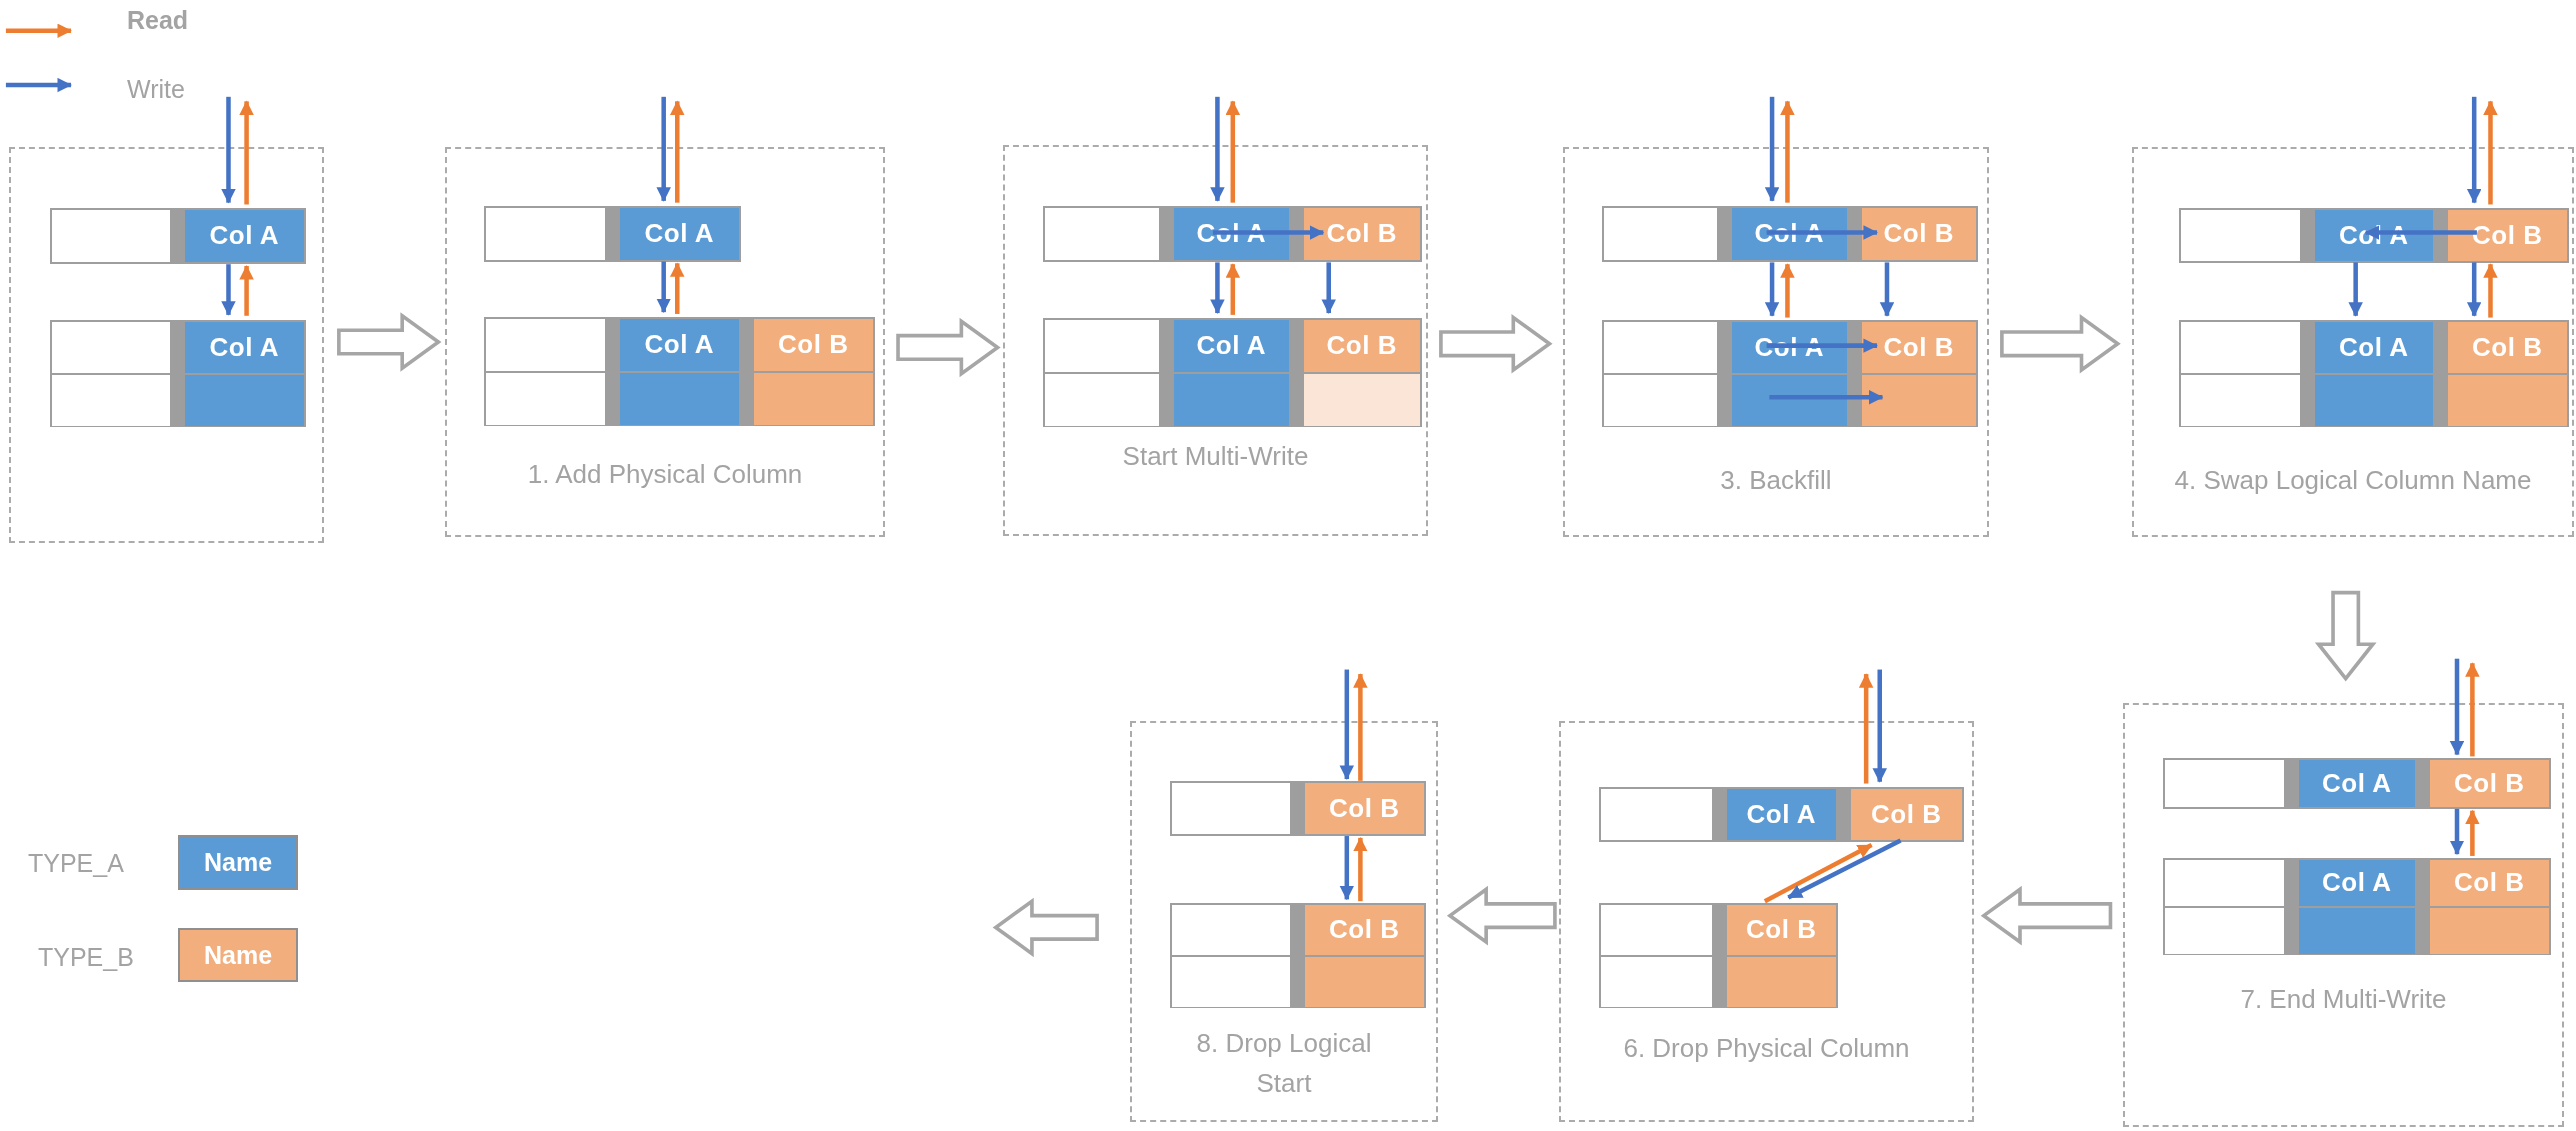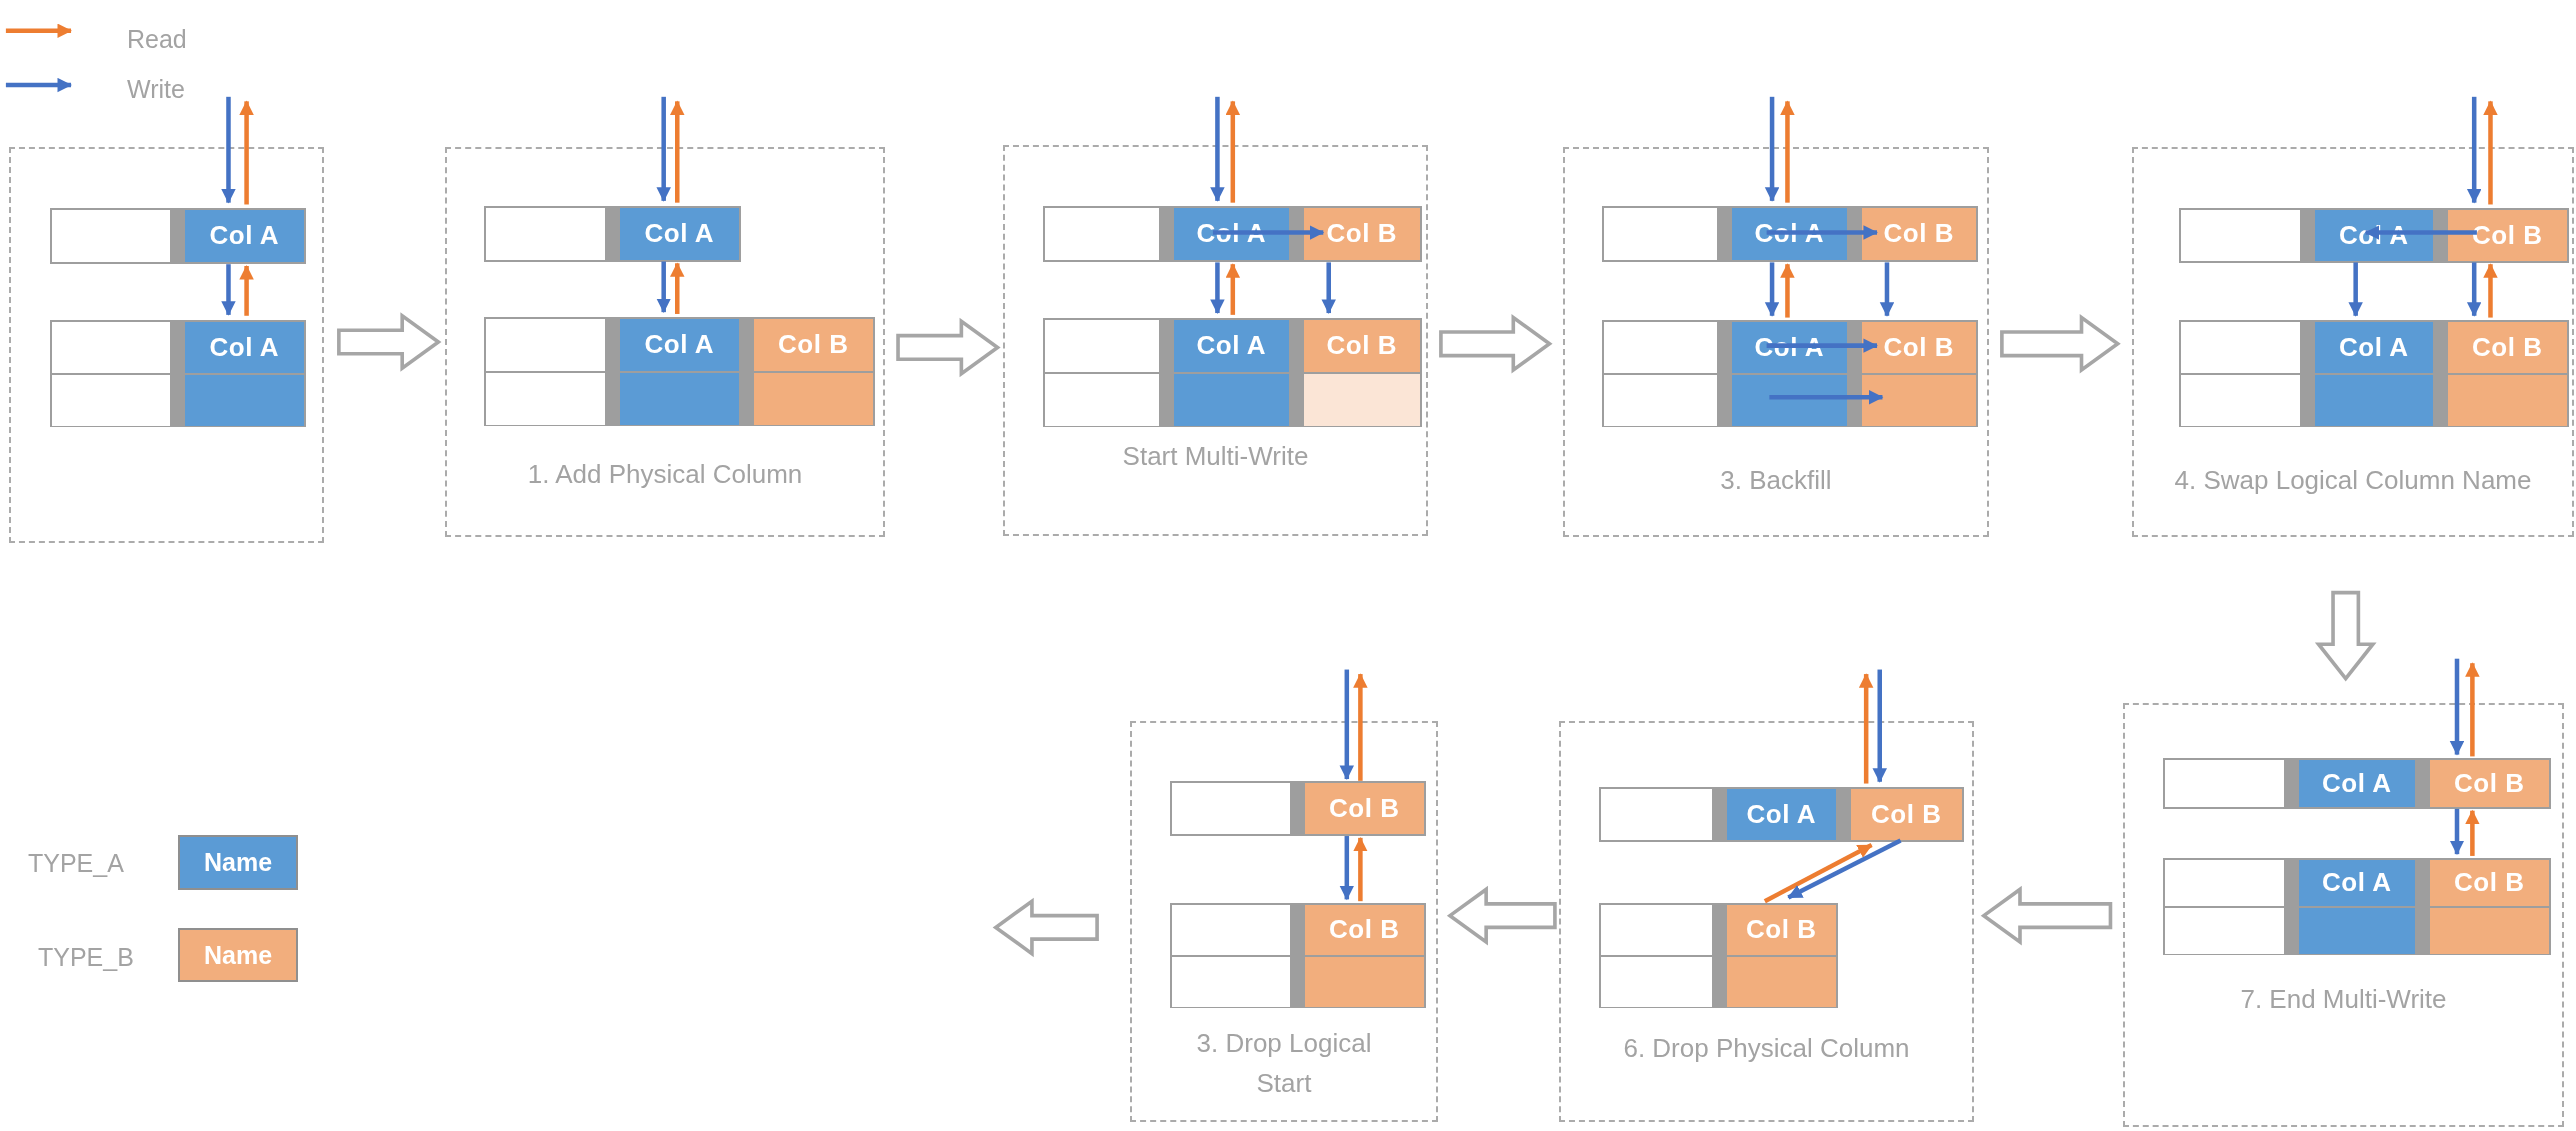--- a/index.html
+++ b/index.html
@@ -27,21 +27,21 @@
              font-size:86px;font-weight:700;white-space:nowrap;
              color:rgba(255,255,255,0.93);
              text-shadow:0 0 1.8px rgba(145,145,145,0.95), 2.7px 2.7px 0 rgba(170,170,170,0.55),
                          5.4px 5.4px 6.3px rgba(120,120,120,0.65);}
 </style>
 </head>
 <body>
 
 <div id="canvas">
 
-  <div class="legend-text" style="left:127px;top:25px;">Read</div>
+  <div class="legend-text" style="left:127px;top:6px;font-weight:bold;">Read</div>
   <div class="legend-text" style="left:127px;top:59px;margin-top:16px;">Write</div>
 
   <div class="stage" style="left:9px;top:147px;width:315px;height:396px;"></div>
   <div class="stage" style="left:445px;top:147px;width:440px;height:390px;"></div>
   <div class="stage" style="left:1003px;top:145px;width:425px;height:391px;"></div>
   <div class="stage" style="left:1563px;top:147px;width:426px;height:390px;"></div>
   <div class="stage" style="left:2132px;top:147px;width:442px;height:390px;"></div>
   <div class="stage" style="left:2123px;top:703px;width:441px;height:424px;"></div>
   <div class="stage" style="left:1559px;top:721px;width:415px;height:401px;"></div>
   <div class="stage" style="left:1130px;top:721px;width:308px;height:401px;"></div>
@@ -208,21 +208,21 @@
     <div class="row" style="height:50px;">
       <div class="cell white" style="width:118px;"></div>
       <div class="cell orange" style="width:119px;">Col B</div>
     </div>
     <div class="row" style="height:50px;">
       <div class="cell white" style="width:118px;"></div>
       <div class="cell orange" style="width:119px;"></div>
     </div>
   </div>
   <div class="slabel" style="left:1130px;top:1023px;width:308px;">
-    <span>3. Drop Logical</span>
+    <span>8. Drop Logical</span>
     <span>Start</span>
   </div>
 
   <div class="legend-text" style="left:28px;top:849px;">TYPE_A</div>
   <div class="namebox blue" style="left:178px;top:835px;width:120px;height:55px;">Name</div>
   <div class="legend-text" style="left:38px;top:943px;">TYPE_B</div>
   <div class="namebox orange" style="left:178px;top:928px;width:120px;height:54px;">Name</div>
 
   <svg id="overlay" width="2576" height="1131" viewBox="0 0 2846 1250">
     <defs>

